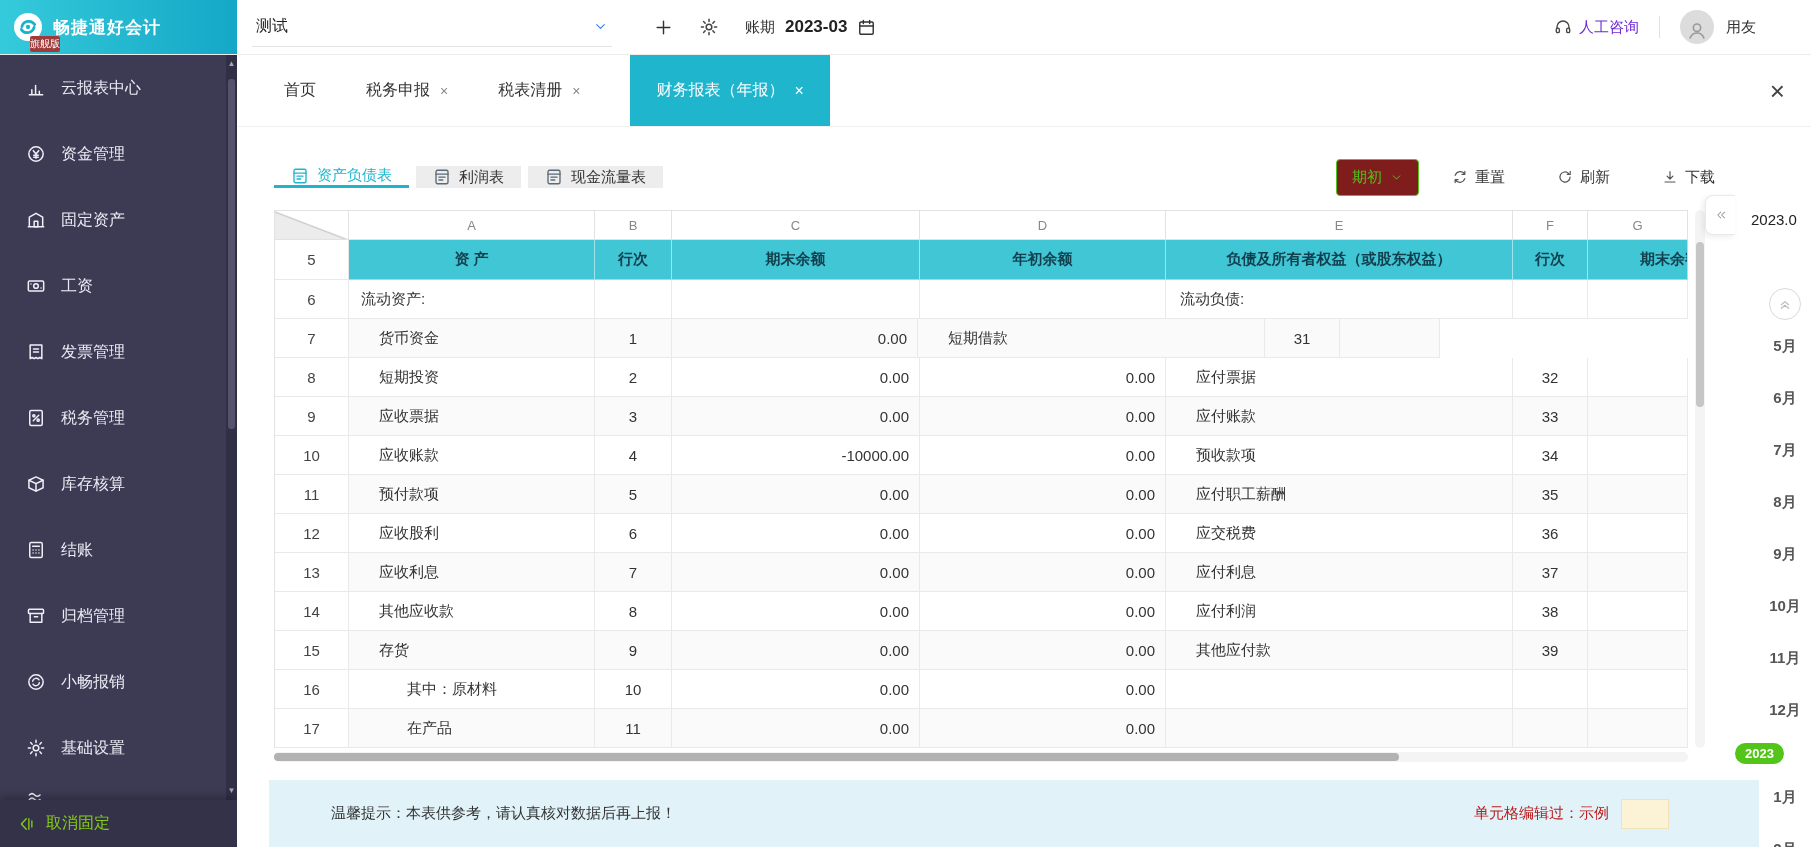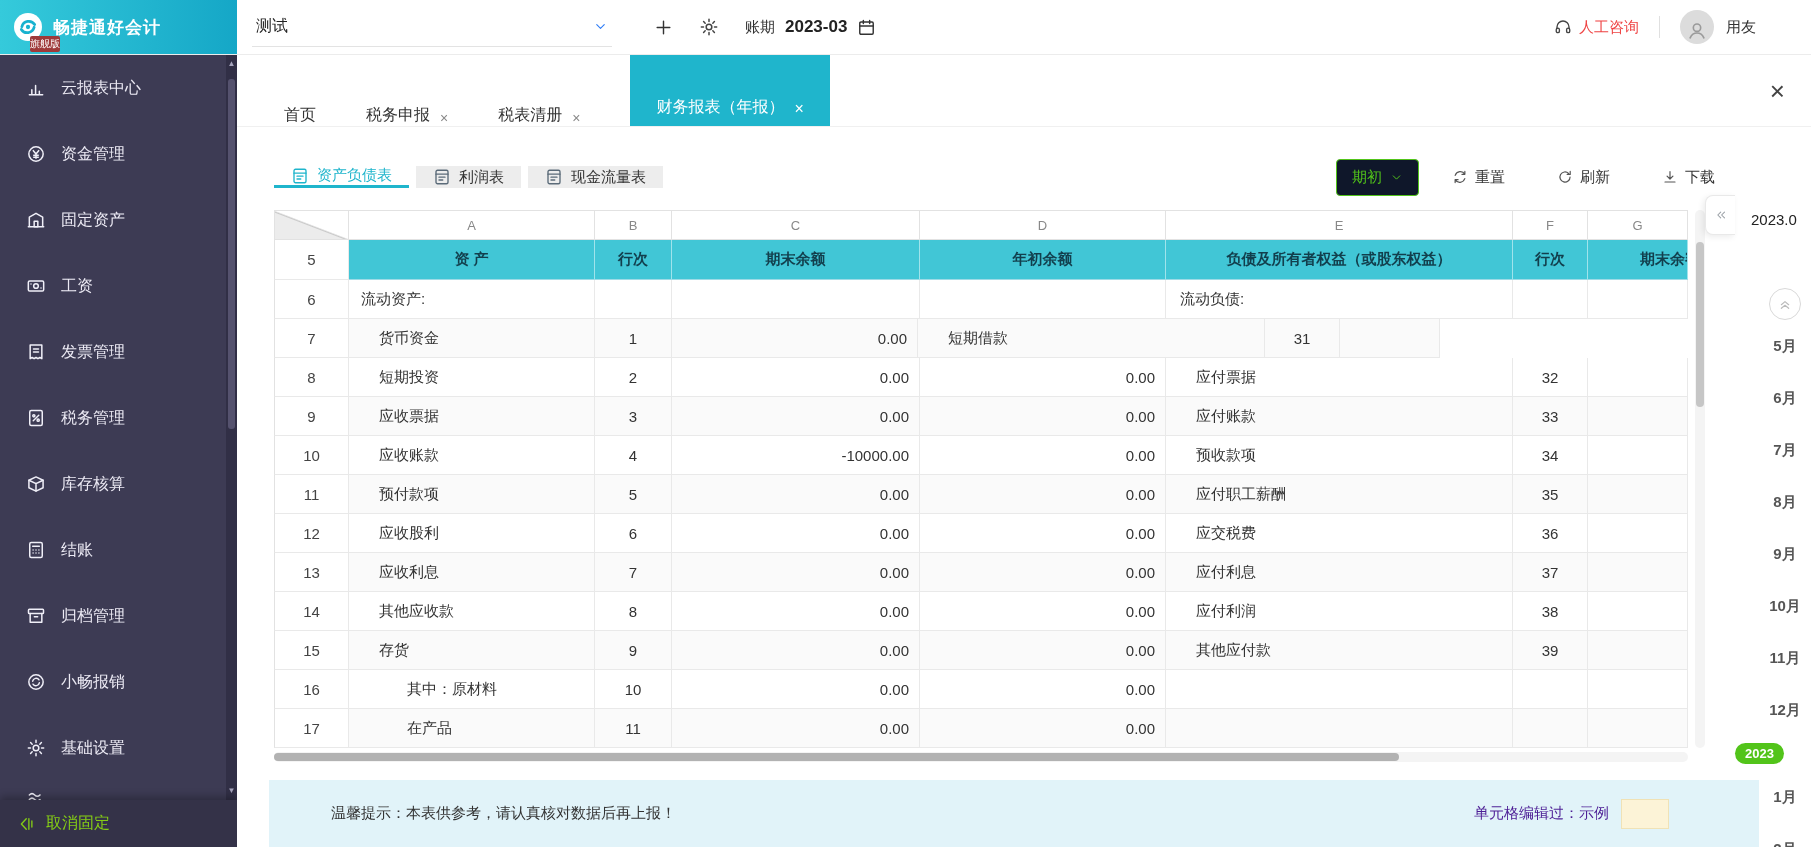--- a/index.html
+++ b/index.html
@@ -18,21 +18,21 @@
   .topbar-main{ flex:1; display:flex; align-items:center; }
   .acc-select{ margin-left:15px; width:360px; height:40px; display:flex; align-items:center; justify-content:space-between; border-bottom:1px solid #e3e3e3; font-size:16px; color:#222; padding:0 4px; }
   .caret-blue{ font-size:15px; color:#2f7df6; }
   .tb-plus{ margin-left:42px; font-size:19px; color:#333; }
   .tb-gear{ margin-left:26px; font-size:20px; color:#444; }
   .period{ margin-left:26px; display:flex; align-items:center; gap:10px; }
   .period-label{ font-size:15px; color:#333; }
   .period-value{ font-size:17px; font-weight:bold; color:#222; }
   .cal{ font-size:19px; color:#333; }
   .topbar-right{ margin-left:auto; margin-right:55px; display:flex; align-items:center; gap:12px; }
-  .support{ display:flex; align-items:center; gap:7px; font-size:15px; color:#ef4444; }
+  .support{ display:flex; align-items:center; gap:7px; font-size:15px; color:#6d28d9; }
   .support .icon{ font-size:18px; color:#444; }
   .tb-divider{ width:1px; height:22px; background:#e0e0e0; margin:0 8px; }
   .avatar{ width:34px; height:34px; border-radius:50%; background:#dcdcdc; display:flex; align-items:center; justify-content:center; overflow:hidden; }
   .avatar .icon{ font-size:22px; color:#9a9a9a; margin-top:6px; }
   .username{ font-size:15px; }
 
   
   .shell{ display:flex; height:792px; }
   .sidebar{ width:237px; flex:0 0 237px; background:var(--sidebar-bg,#3d3b54); position:relative; overflow:hidden; }
   .side-item{ height:66px; display:flex; align-items:center; gap:15px; padding-left:26px; color:#eceaf4; font-size:16px; }
@@ -43,35 +43,35 @@
   .side-scroll{ position:absolute; top:0; right:0; bottom:47px; width:11px; background:#312f46; z-index:2; }
   .side-thumb{ position:absolute; left:2px; width:7px; top:24px; height:350px; background:#55526e; border-radius:3px; }
   .side-arrow{ position:absolute; left:0; width:11px; text-align:center; color:#a7a5bd; font-size:8px; line-height:1; }
   .side-arrow--up{ top:5px; } .side-arrow--down{ bottom:5px; }
 
   .main{ flex:1; position:relative; background:#fff; overflow:hidden; }
 
   
   .tabbar{ height:72px; position:relative; border-bottom:1px solid #f0f0f0; }
   .tabs{ display:flex; align-items:stretch; gap:50px; padding-left:47px; height:100%; }
-  .tab{ display:flex; align-items:flex-end; gap:10px; font-size:16px; color:#333; white-space:nowrap; }
+  .tab{ display:flex; align-items:center; gap:10px; font-size:16px; color:#333; white-space:nowrap; }
   .tab--active{ background:var(--brand,#1fb5cc); color:#fff; padding:8px 26px; }
   .tab-close{ font-size:14px; color:#888; }
   .tab--active .tab-close{ color:#fff; font-size:16px; }
   .tabbar-close-all{ position:absolute; right:26px; top:50%; transform:translateY(-50%); font-size:26px; color:#444; line-height:1; }
 
   
   .subtabs-row{ height:58px; margin-top:21px; position:relative; display:flex; align-items:center; padding-left:37px; }
   .subtabs{ display:flex; gap:7px; }
   .subtab{ display:flex; align-items:center; gap:8px; padding:0 17px; font-size:15px; background:#ededed; color:#333; white-space:nowrap; }
   .subtab--active{ background:#fff; color:var(--brand,#1fb5cc); border-bottom:3px solid var(--brand,#1fb5cc); }
   .st-ic{ font-size:18px; color:#5b6b79; }
   .subtab--active .st-ic{ color:var(--brand,#1fb5cc); }
   .grid-toolbar{ position:absolute; right:96px; top:0; height:58px; display:flex; align-items:center; gap:33px; }
-  .btn-period{ display:flex; align-items:center; gap:8px; border:1px solid var(--green,#52c41a); color:var(--green,#52c41a); border-radius:4px; padding:8px 15px; font-size:15px; background:#0f172a; }
+  .btn-period{ display:flex; align-items:center; gap:8px; border:1px solid var(--green,#52c41a); color:var(--green,#52c41a); border-radius:4px; padding:8px 15px; font-size:15px; background:#7f1d1d; }
   .p-ic{ font-size:13px; }
   .actions{ display:flex; gap:52px; }
   .action{ display:flex; align-items:center; gap:7px; font-size:15px; color:#333; }
   .a-ic{ font-size:16px; color:#555; }
 
   
   .grid{ position:absolute; left:37px; top:155px; width:1414px; user-select:none; }
   .g-colhead{ display:flex; height:30px; }
   .hc{ flex-shrink:0; display:flex; align-items:center; justify-content:center; font-size:13px; color:#888; background:#fff; border:1px solid #e2e2e2; border-left:none; }
   .hc:first-child{ border-left:1px solid #e2e2e2; }
@@ -101,21 +101,21 @@
   .collapsed-date{ position:absolute; left:1514px; top:156px; font-size:15px; color:#222; white-space:nowrap; }
   .scroll-top-btn{ position:absolute; left:1532px; top:233px; width:32px; height:32px; border:1px solid #d9d9d9; border-radius:50%; background:#fff; display:flex; align-items:center; justify-content:center; color:#bbbbbb; font-size:16px; }
   .months{ position:absolute; left:1522px; top:272px; width:52px; display:flex; flex-direction:column; align-items:flex-start; gap:14px; }
   .month{ width:52px; height:38px; display:flex; align-items:center; justify-content:center; font-size:15px; font-weight:bold; color:#555; white-space:nowrap; }
   .month--active{ background:var(--month-active,#3e7bfa); color:#fff; border-radius:50%; width:40px; height:40px; }
   .year-badge{ position:relative; left:-24px; background:var(--green,#52c41a); color:#fff; font-size:13px; font-weight:bold; border-radius:11px; padding:3px 10px; }
 
   
   .footer{ position:absolute; left:32px; right:52px; top:725px; height:67px; background:var(--footer-bg,#e1f3f9); display:flex; align-items:center; padding:0 90px 0 62px; }
   .footer-tip{ font-size:15px; color:#333; flex:1; }
-  .footer-right{ display:flex; align-items:center; gap:12px; font-size:15px; color:#4c1d95; }
+  .footer-right{ display:flex; align-items:center; gap:12px; font-size:15px; color:#b91c1c; }
   .swatch{ width:48px; height:30px; background:#fcf3d7; border:1px solid #f0e2b6; }
 </style>
 </head>
 <body>
 
 <div class="topbar" data-interactable="false">
   <div class="logo" data-interactable="false">
     <span class="icon logo-mark" data-interactable="false">
         <svg viewBox="0 0 24 24" width="1em" height="1em">
           <circle cx="12" cy="12" r="10.5" fill="#fff"></circle>

